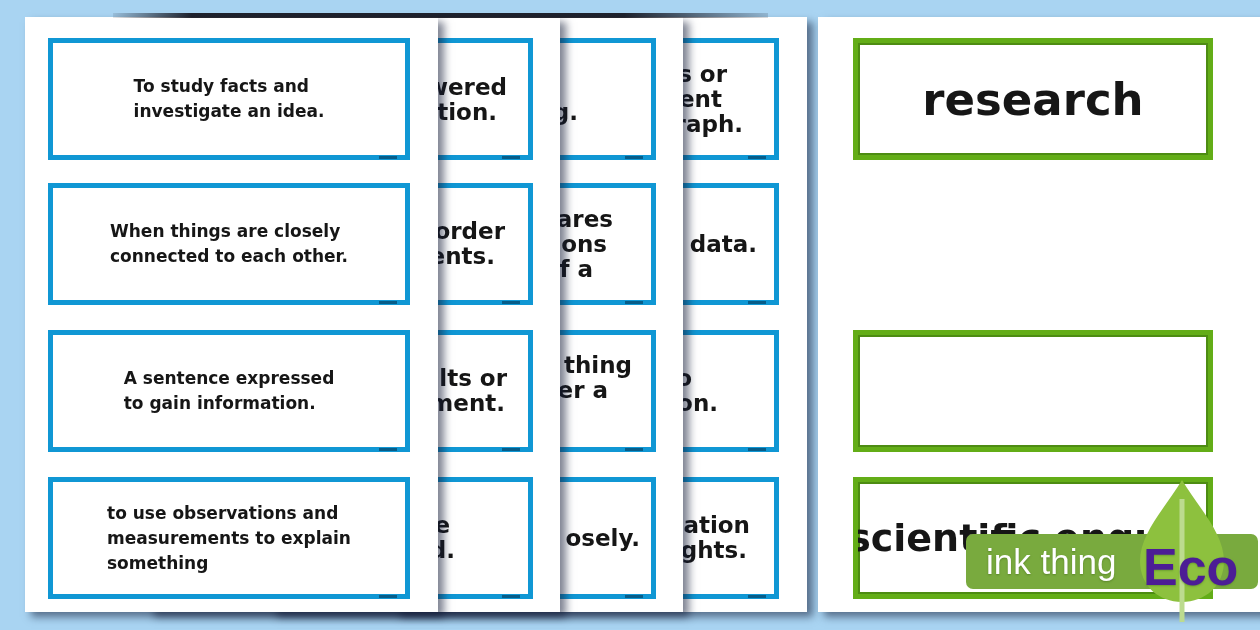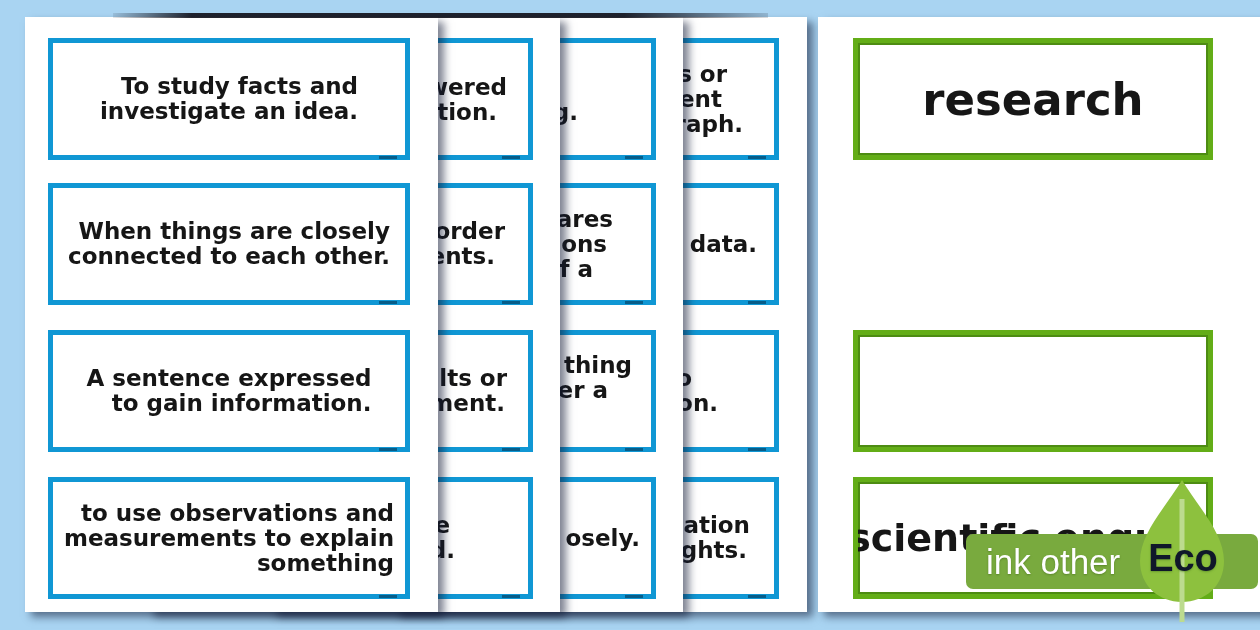--- a/index.html
+++ b/index.html
@@ -13,34 +13,34 @@
   .p4{left:394px;width:413px;z-index:2;}
   .wordpage{left:818px;width:476px;z-index:2;}
   .top-shadow{position:absolute;left:113px;top:13px;width:655px;height:5px;z-index:6;
       background:linear-gradient(90deg,rgba(18,18,28,.1),rgba(18,18,28,.92) 12%,rgba(18,18,28,.92) 78%,rgba(18,18,28,.15));}
   .card{position:absolute;box-sizing:border-box;width:362px;height:122px;
         border:5px solid #1097d4;background:#fff;left:23px;}
   .gcard{position:absolute;box-sizing:border-box;width:360px;height:122px;left:35px;
         border:5px solid #63ad17;box-shadow:inset 0 0 0 2px #4d8c12;background:#fff;overflow:hidden;}
   .r1{top:21px}.r2{top:166px}.r3{top:313px}.r4{top:460px}
   .deftext{position:absolute;left:0;top:0;right:0;bottom:0;display:flex;align-items:center;justify-content:center;
-        text-align:right;white-space:pre-line;font-size:23px;line-height:25px;font-weight:bold;color:#161616;}
+        text-align:left;white-space:pre-line;font-size:17px;line-height:25px;font-weight:bold;color:#161616;}
   .wordtext{position:absolute;left:0;top:0;right:0;bottom:0;display:flex;align-items:center;justify-content:center;
         font-size:45px;font-weight:bold;color:#161616;white-space:nowrap;}
   .wordtext.small{font-size:38px;}
   .frag{position:absolute;font-size:23px;line-height:25px;font-weight:bold;color:#161616;white-space:nowrap;}
   .wm{position:absolute;right:8px;bottom:-4px;width:18px;height:3px;background:rgba(0,45,75,.55);}
   .gcard .wm{background:rgba(25,60,0,.6);}
   .badge-band{position:absolute;left:966px;top:534px;width:292px;height:55px;z-index:10;
         background:#79aa3e;border-radius:7px;color:#fff;font-family:"Liberation Sans",sans-serif;
         font-size:35px;line-height:55px;padding-left:20px;box-sizing:border-box;
         text-shadow:0 1px 2px rgba(70,110,30,.6);}
   .leaf{position:absolute;left:1126px;top:477px;z-index:11;}
   .eco{position:absolute;left:1143px;top:537px;width:80px;z-index:12;text-align:center;
-        font-family:"Liberation Sans",sans-serif;font-size:38px;font-weight:bold;color:#0f172a;
+        font-family:"Liberation Sans",sans-serif;font-size:52px;font-weight:bold;color:#4c1d95;
         text-shadow:0 1px 2px rgba(90,140,40,.7);}
 </style>
 </head>
 <body>
 
 <div class="canvas">
 
   <div class="top-shadow"></div>
 
   <div class="page p4">
@@ -143,21 +143,21 @@
     <div class="gcard r3">
       <div class="wm"></div>
     </div>
     <div class="gcard r4">
       <div class="wordtext small">scientific enquiry</div>
       <div class="wm"></div>
     </div>
   </div>
 
   <div class="badge-band">
-    <span>ink other</span>
+    <span>ink thing</span>
   </div>
   <svg class="leaf" width="112" height="145" viewBox="0 0 112 145">
     <path d="M56 3 C40 30 14 56 14 84 C14 109 33 125 56 125 C79 125 98 109 98 84 C98 56 72 30 56 3 Z" fill="#8dc13e"></path>
     <path d="M56 22 L56 145" stroke="#bcdb8f" stroke-width="5" fill="none"></path>
   </svg>
   <div class="eco">Eco</div>
 
 </div>
 
 </body></html>

